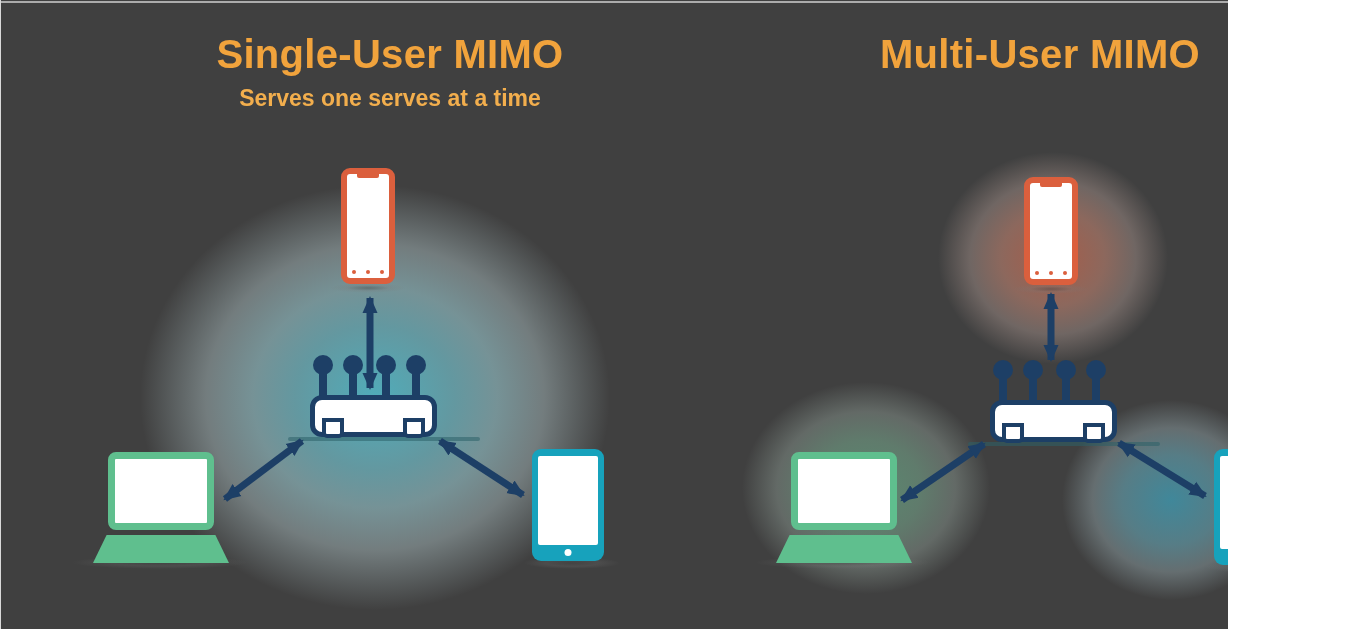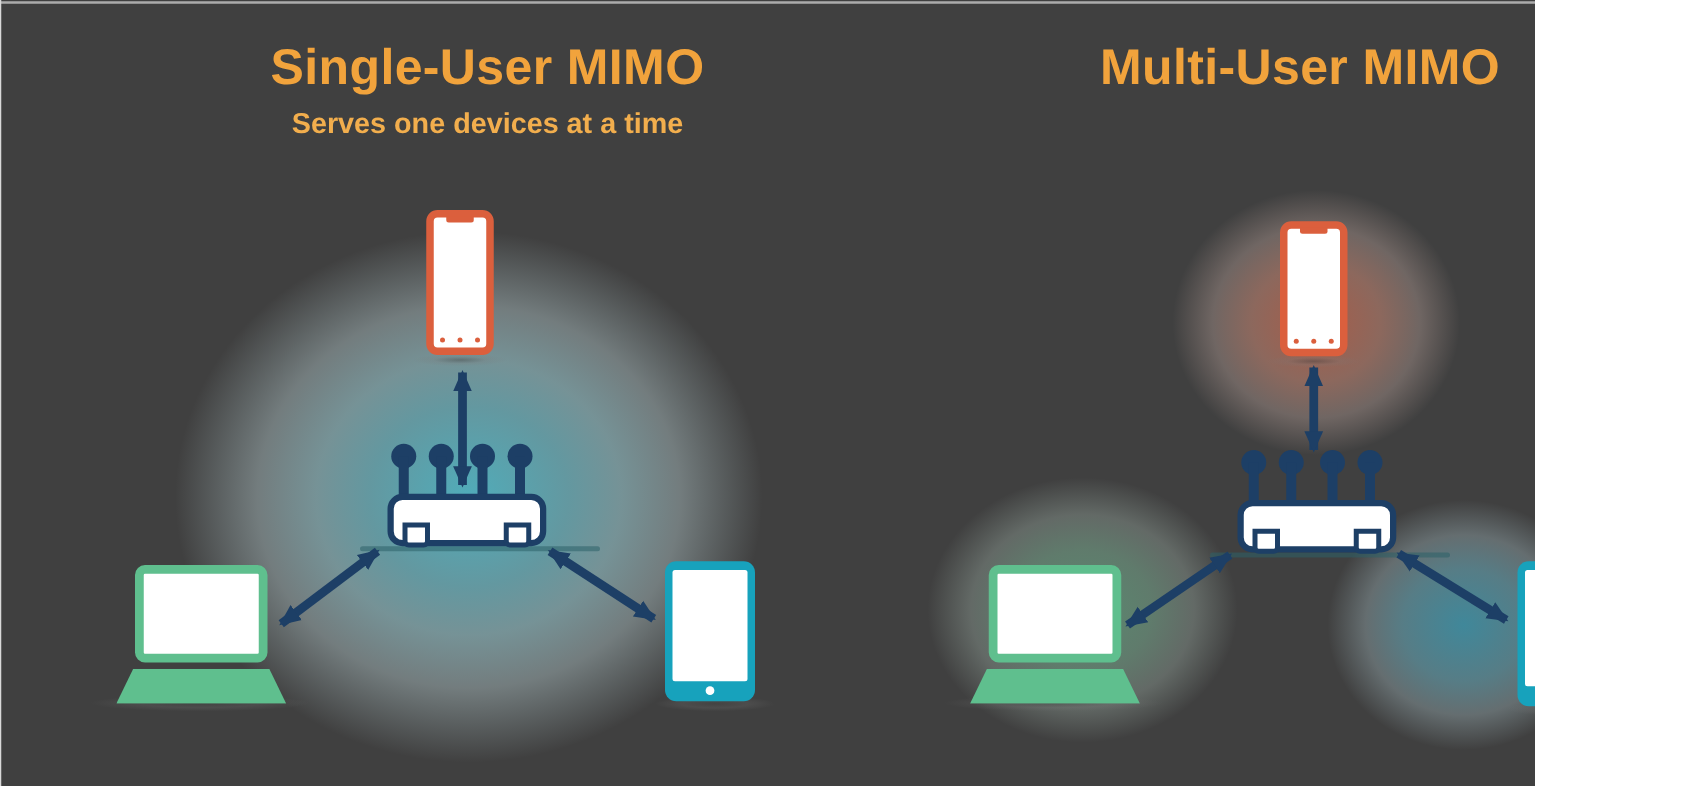--- a/index.html
+++ b/index.html
@@ -51,21 +51,21 @@
 </style>
 </head>
 <body>
 
 <div class="canvas">
   <div class="top-rule"></div>
   <div class="left-rule"></div>
 
   <div class="panel-header" style="left:60px;top:32px;width:660px;">
     <h1>Single-User MIMO</h1>
-    <p style="width:560px;">Serves one devices at a time</p>
+    <p style="width:560px;">Serves one serves at a time</p>
   </div>
 
   <div class="glow cyan" style="left:140px;top:185px;width:470px;height:425px;"></div>
 
   <div class="phone" style="left:341px;top:168px;width:54px;height:116px;">
     <span class="notch"></span>
     <span class="dots">
         <i></i>
         <i></i>
         <i></i>

